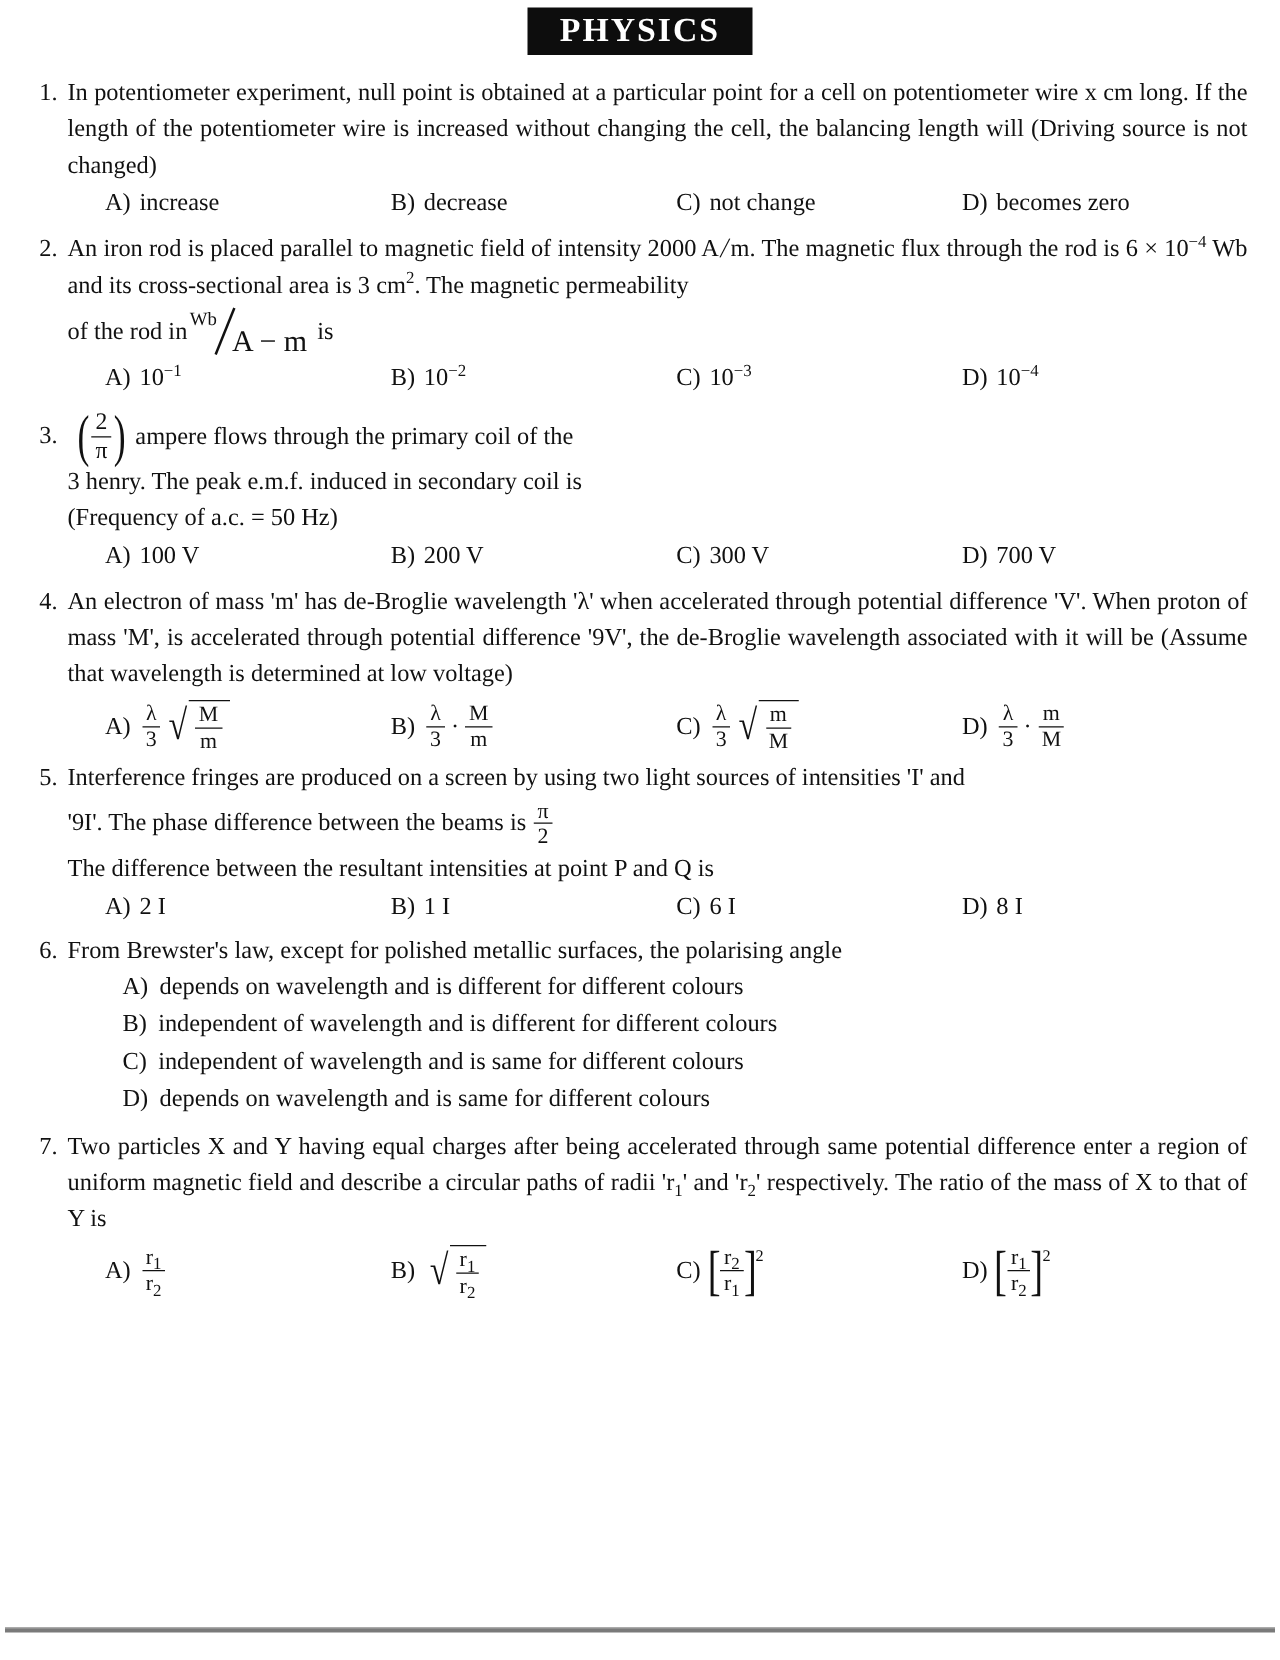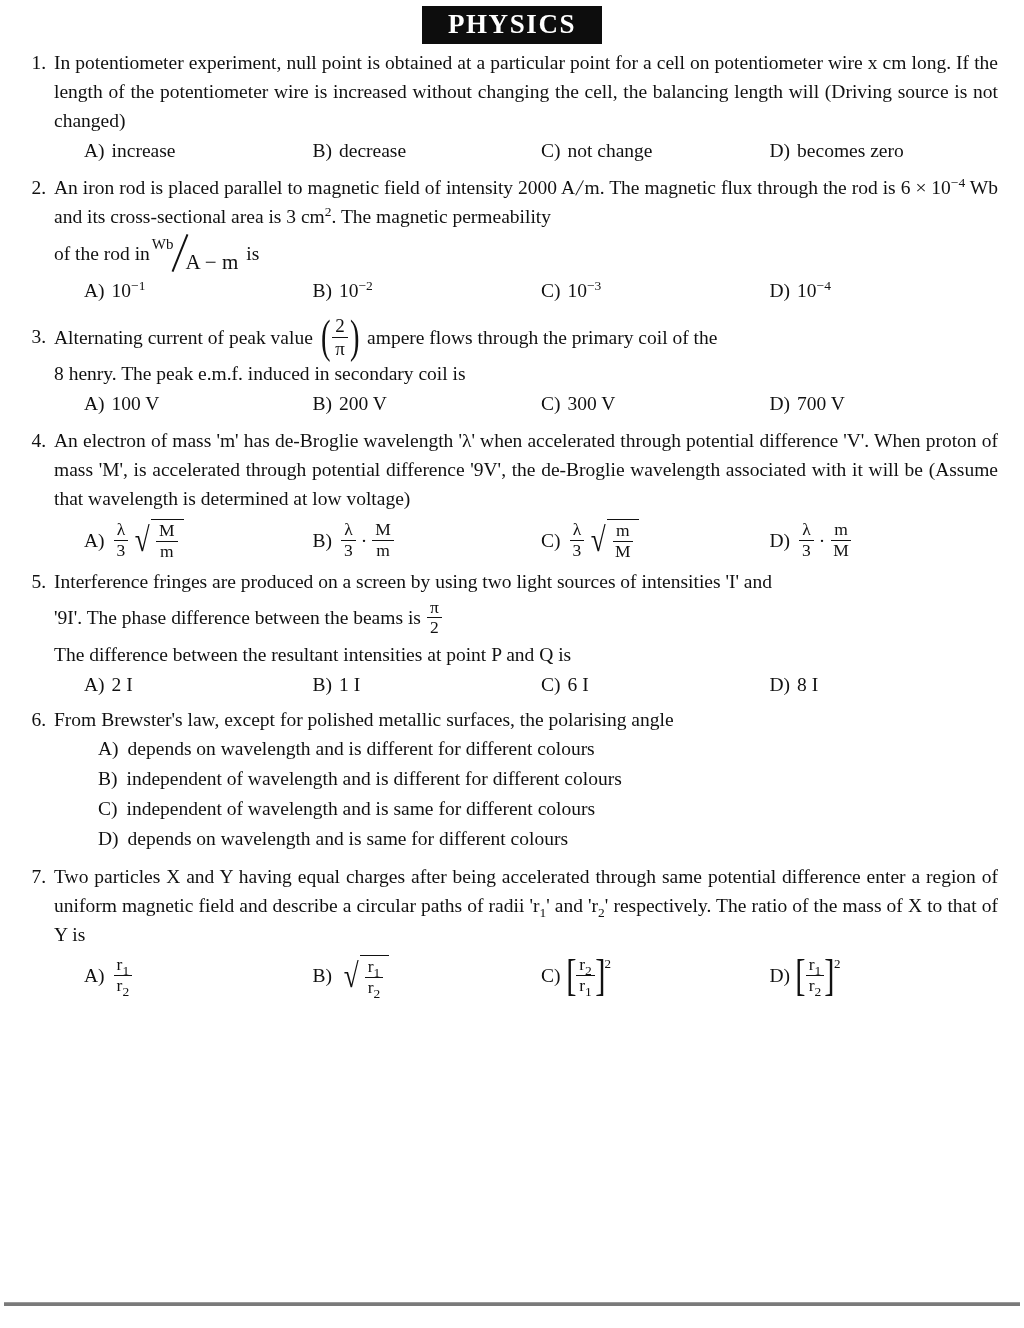--- a/index.html
+++ b/index.html
@@ -21,21 +21,21 @@
     box-sizing: border-box;
     padding: 6px 26px 0 26px;
     position: relative;
   }
 
   
   .header-wrap {
     display: flex;
     justify-content: center;
     align-items: center;
-    margin-bottom: 4px;
+    margin-bottom: 16px;
   }
   .header-badge {
     background: #0d0d0d;
     color: #ffffff;
     font-size: 27px;
     font-weight: bold;
     letter-spacing: 1.6px;
     padding: 4px 26px 5px 26px;
     line-height: 1.08;
     font-family: "Liberation Serif", "DejaVu Serif", serif;
@@ -200,21 +200,21 @@
   }
   .slash-unit .bar {
     display: inline-block;
     width: 2px;
     height: 40px;
     background: #111;
     transform: rotate(22deg);
     margin: 0 5px;
   }
   .slash-unit .lower {
-    font-size: 21px;
+    font-size: 24px;
     position: relative;
     top: 9px;
   }
   .unit-slash {
     display: inline-block;
     transform: rotate(12deg) scaleY(1.25);
     margin: 0 2px;
   }
 
   .bottom-rule {
@@ -296,32 +296,32 @@
           <span class="opt-val"><span>10</span><span class="sup">−4</span></span>
         </div>
       </div>
     </div>
   </div>
 
   <div class="q" style="margin-top:10px;">
     <div class="q-num" style="line-height:44px;">3.</div>
     <div class="q-body">
       <div class="q-sub" style="display:flex;align-items:center;height:44px;">
-        <span>Alternating current of peak value</span>
         <span class="grp" style="margin:0 8px;">
           <span class="paren-lg">(</span>
           <span class="frac">
             <span class="num">2</span>
             <span class="den">π</span>
           </span>
           <span class="paren-lg">)</span>
         </span>
         <span>ampere flows through the primary coil of the</span>
       </div>
-      <div class="q-sub">8 henry. The peak e.m.f. induced in secondary coil is</div>
+      <div class="q-sub">3 henry. The peak e.m.f. induced in secondary coil is</div>
+      <div class="q-sub">(Frequency of a.c. = 50 Hz)</div>
       <div class="opts-row">
         <div class="opt c1">
           <span class="opt-label">A)</span>
           <span class="opt-val">100 V</span>
         </div>
         <div class="opt c2">
           <span class="opt-label">B)</span>
           <span class="opt-val">200 V</span>
         </div>
         <div class="opt c3">

